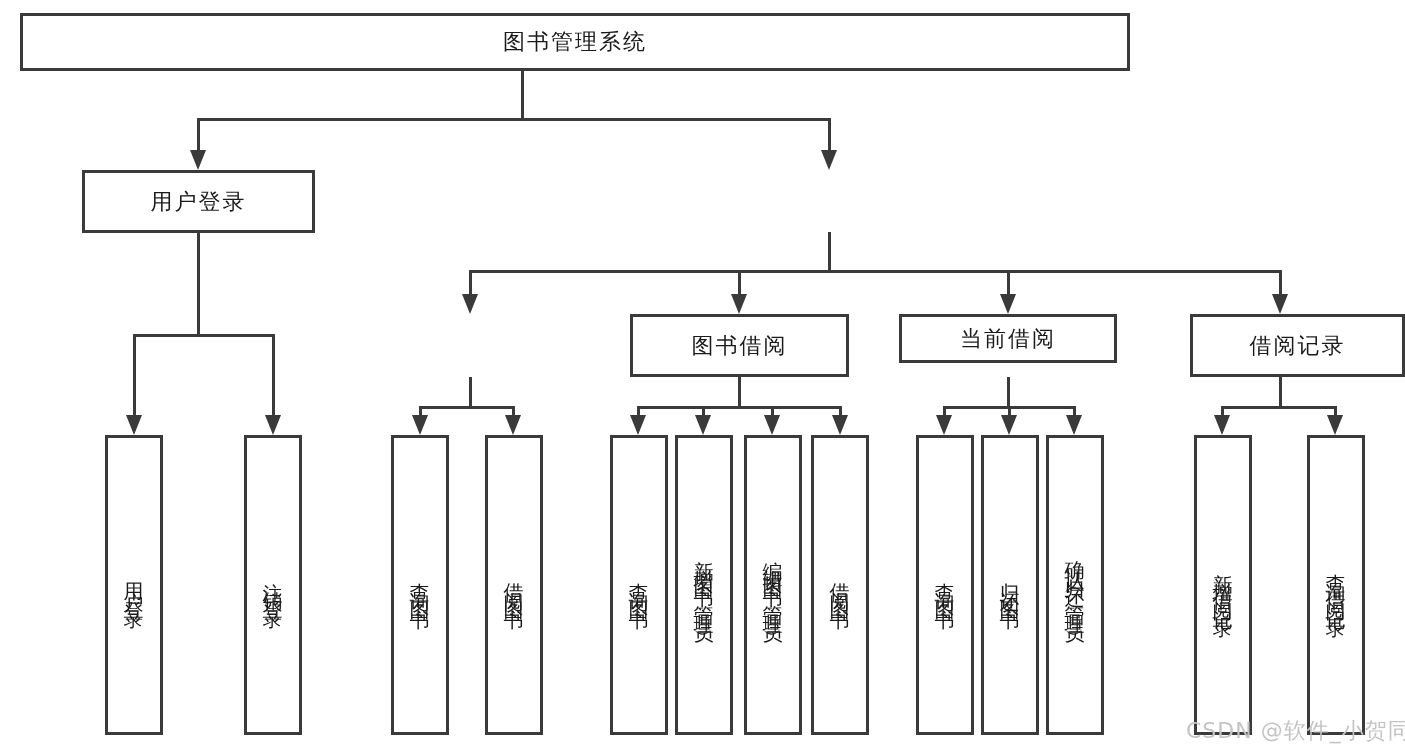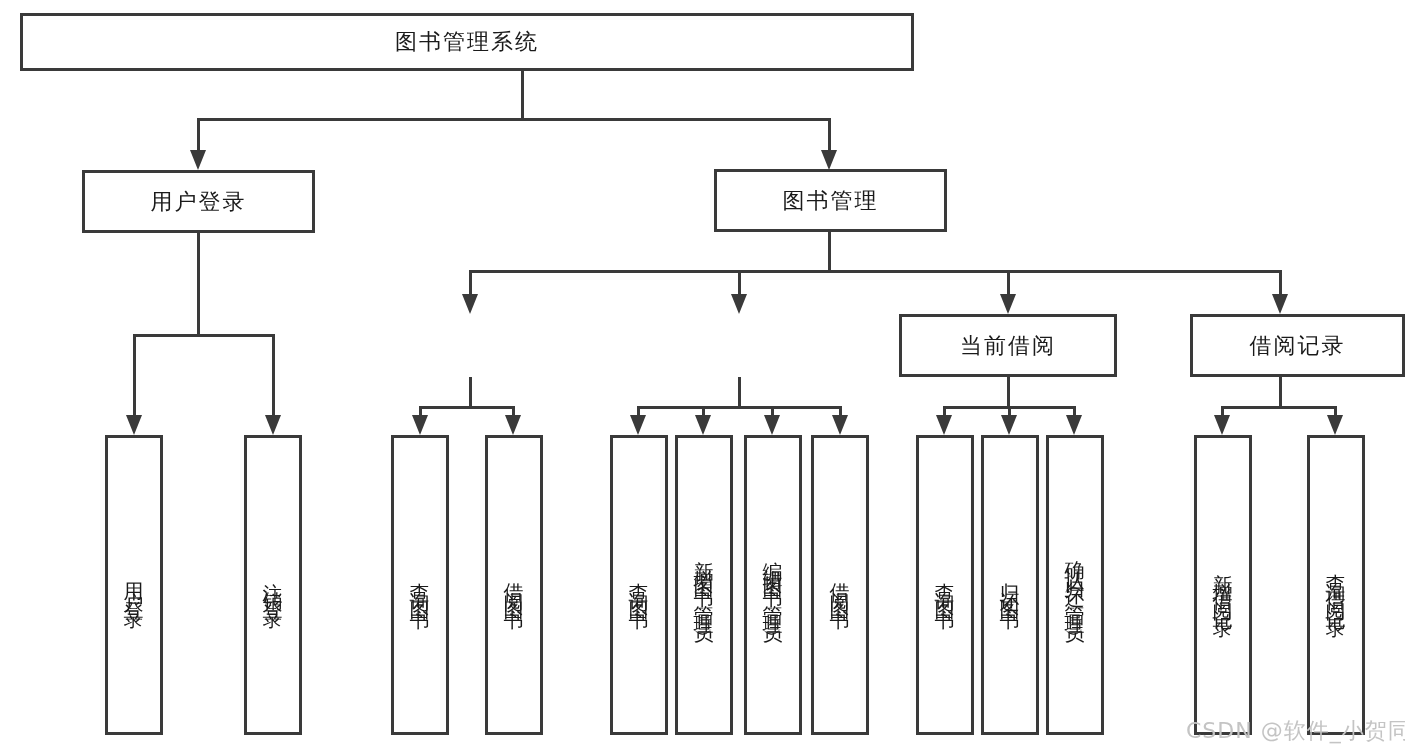--- a/index.html
+++ b/index.html
@@ -32,51 +32,51 @@
   .watermark{
     position:absolute;left:1186px;top:716px;font-size:22px;color:var(--wm);
     white-space:nowrap;z-index:5;letter-spacing:1px;
   }
 </style>
 </head>
 <body>
 
 <div id="canvas">
 
-  <div class="box h-label" style="left:20px;top:13px;width:894px;height:58px;">图书管理系统</div>
+  <div class="box h-label" style="left:20px;top:13px;width:1110px;height:58px;">图书管理系统</div>
 
   <div class="vline" style="left:521px;top:71px;height:47px;"></div>
   <div class="hline" style="left:197px;top:118px;width:634px;"></div>
   <div class="vline" style="left:197px;top:118px;height:34px;"></div>
   <div class="arrow" style="left:190px;top:150px;"></div>
   <div class="vline" style="left:828px;top:118px;height:34px;"></div>
   <div class="arrow" style="left:821px;top:150px;"></div>
 
   <div class="box h-label" style="left:82px;top:170px;width:233px;height:63px;">用户登录</div>
-  <div class="box h-label" style="left:714px;top:169px;width:233px;height:63px;">图书管理</div>
 
   <div class="vline" style="left:197px;top:233px;height:103px;"></div>
   <div class="hline" style="left:133px;top:334px;width:142px;"></div>
   <div class="vline" style="left:133px;top:334px;height:83px;"></div>
   <div class="arrow" style="left:126px;top:415px;"></div>
   <div class="vline" style="left:272px;top:334px;height:83px;"></div>
   <div class="arrow" style="left:265px;top:415px;"></div>
 
   <div class="vline" style="left:828px;top:232px;height:40px;"></div>
   <div class="hline" style="left:469px;top:270px;width:812px;"></div>
   <div class="vline" style="left:469px;top:270px;height:26px;"></div>
   <div class="arrow" style="left:462px;top:294px;"></div>
   <div class="vline" style="left:738px;top:270px;height:26px;"></div>
   <div class="arrow" style="left:731px;top:294px;"></div>
   <div class="vline" style="left:1007px;top:270px;height:26px;"></div>
   <div class="arrow" style="left:1000px;top:294px;"></div>
   <div class="vline" style="left:1279px;top:270px;height:26px;"></div>
   <div class="arrow" style="left:1272px;top:294px;"></div>
 
-  <div class="box h-label" style="left:899px;top:314px;width:218px;height:63px;">当前借阅</div>
+  <div class="box h-label" style="left:630px;top:314px;width:219px;height:63px;">图书借阅</div>
+  <div class="box h-label" style="left:899px;top:314px;width:218px;height:49px;">当前借阅</div>
   <div class="box h-label" style="left:1172px;top:314px;width:215px;height:63px;margin-left:18px;">借阅记录</div>
 
   <div class="vline" style="left:469px;top:377px;height:31px;"></div>
   <div class="hline" style="left:419px;top:406px;width:96px;"></div>
   <div class="vline" style="left:419px;top:406px;height:11px;"></div>
   <div class="arrow" style="left:412px;top:415px;"></div>
   <div class="vline" style="left:512px;top:406px;height:11px;"></div>
   <div class="arrow" style="left:505px;top:415px;"></div>
 
   <div class="vline" style="left:738px;top:377px;height:31px;"></div>

